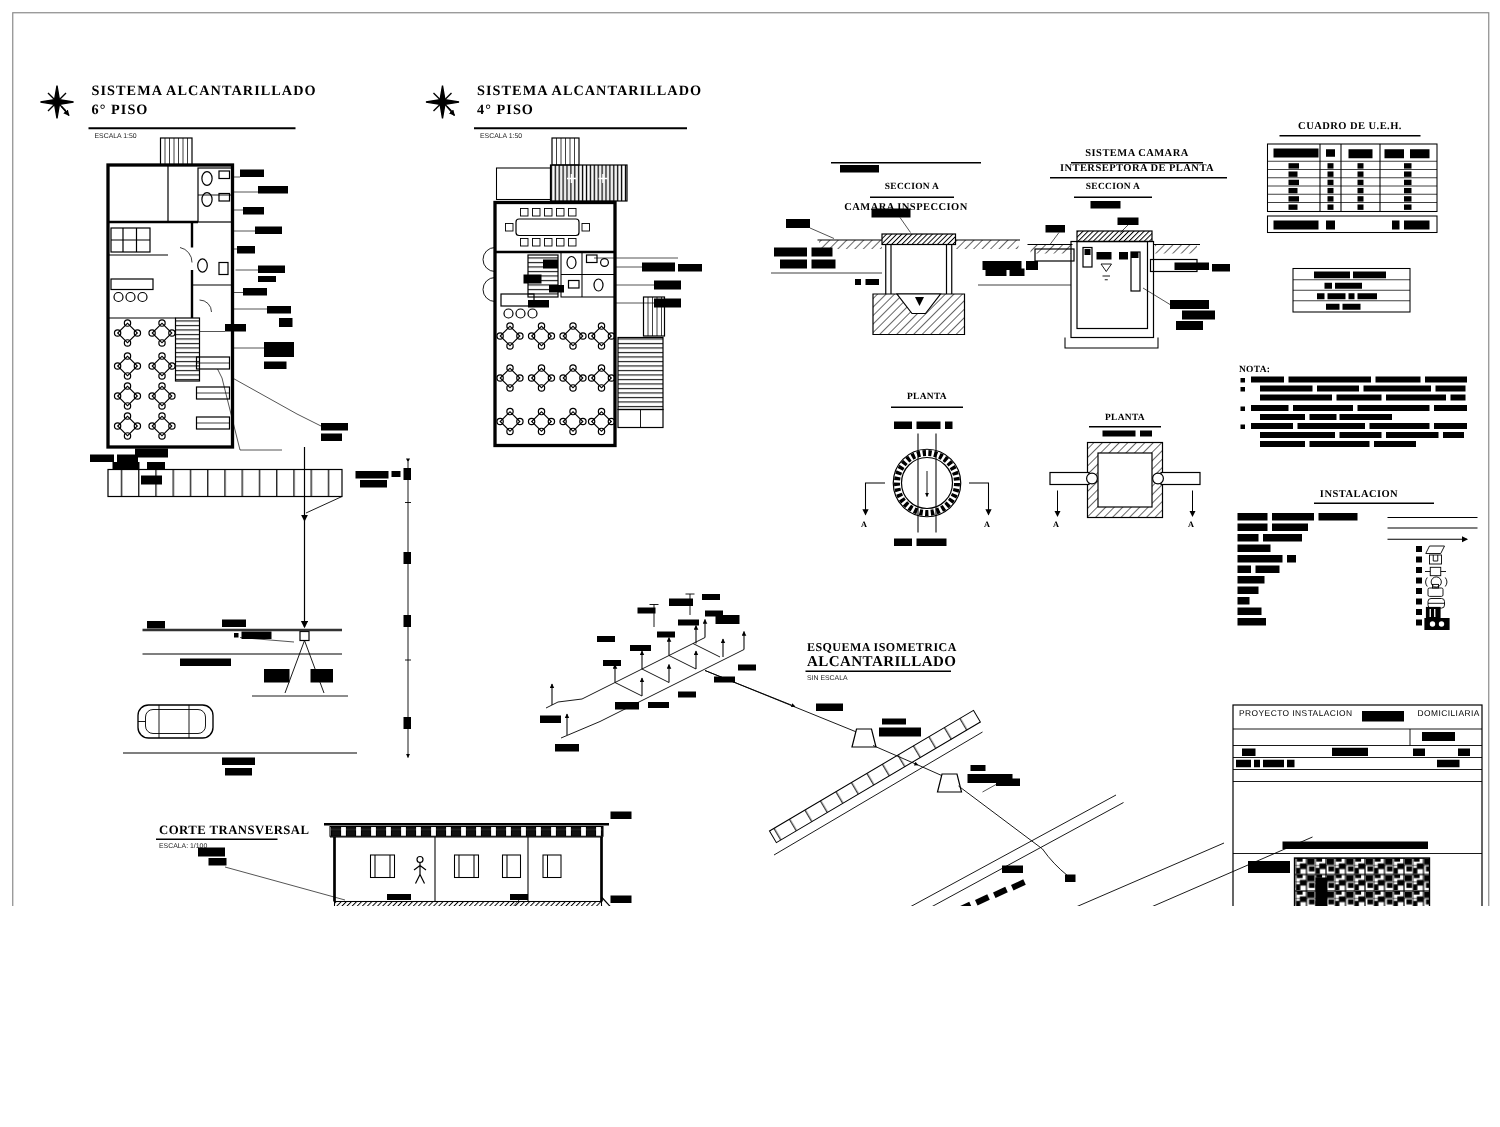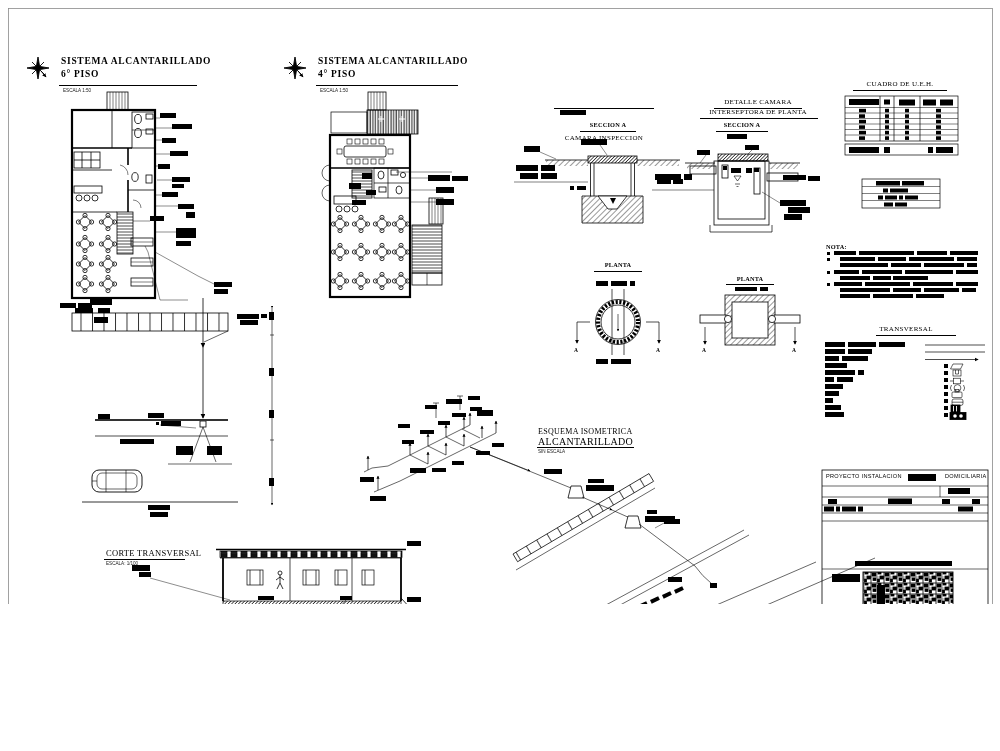--- a/index.html
+++ b/index.html
@@ -1,21 +1,21 @@
 <!DOCTYPE html>
 <html><head>
 <meta charset="utf-8">
 <style>
   html,body{margin:0;padding:0;background:#fff;}
   .sheet{position:relative;width:1000px;height:604px;background:#fff;overflow:hidden;
          font-family:"Liberation Serif",serif;}
   svg.linework{position:absolute;left:0;top:0;}
   .lbl{position:absolute;color:#000;white-space:nowrap;line-height:1.04;}
   .t-big{font-weight:bold;font-size:9.5px;letter-spacing:.7px;}
-  .t-med{font-weight:normal;font-size:7px;letter-spacing:.3px;text-align:right;}
+  .t-med{font-weight:bold;font-size:7px;letter-spacing:.3px;text-align:right;}
   .t-sml{font-weight:bold;font-size:6.3px;letter-spacing:.2px;}
   .t-tiny{font-size:4.6px;font-family:"Liberation Sans",sans-serif;color:#222;}
   .t-tb{font-size:5.6px;font-family:"Liberation Sans",sans-serif;letter-spacing:.3px;}
   .t-cut{font-weight:bold;font-size:5.5px;}
   .ctr{transform:translateX(-50%);}
   .hr{position:absolute;background:#000;height:1px;}
 </style>
 </head>
 <body>
 
@@ -755,21 +755,21 @@
 
 <div class="lbl t-big" style="left:318px;top:57px;">SISTEMA ALCANTARILLADO</div>
 <div class="lbl t-big" style="left:318px;top:70px;">4° PISO</div>
 <div class="lbl t-tiny" style="left:320px;top:89px;">ESCALA 1:50</div>
 
 <div class="lbl t-med ctr" style="left:604px;top:99px;margin-top:36px;">CAMARA INSPECCION</div>
 <div class="hr" style="left:554px;top:108px;width:100px;"></div>
 <div class="lbl t-sml ctr" style="left:608px;top:122px;">SECCION A</div>
 <div class="hr" style="left:580px;top:131px;width:56px;"></div>
 
-<div class="lbl t-med ctr" style="left:758px;top:99px;">DETALLE CAMARA</div>
+<div class="lbl t-med ctr" style="left:758px;top:99px;">SISTEMA CAMARA</div>
 <div class="hr" style="left:714px;top:108px;width:88px;"></div>
 <div class="lbl t-med ctr" style="left:758px;top:109px;">INTERSEPTORA DE PLANTA</div>
 <div class="hr" style="left:700px;top:118px;width:118px;"></div>
 <div class="lbl t-sml ctr" style="left:742px;top:122px;">SECCION A</div>
 <div class="hr" style="left:716px;top:131px;width:52px;"></div>
 
 <div class="lbl t-sml ctr" style="left:618px;top:262px;">PLANTA</div>
 <div class="hr" style="left:594px;top:271px;width:48px;"></div>
 <div class="lbl t-cut" style="left:574px;top:348px;">A</div>
 <div class="lbl t-cut" style="left:656px;top:348px;">A</div>
@@ -777,21 +777,21 @@
 <div class="lbl t-sml ctr" style="left:750px;top:276px;">PLANTA</div>
 <div class="hr" style="left:726px;top:284px;width:48px;"></div>
 <div class="lbl t-cut" style="left:702px;top:348px;">A</div>
 <div class="lbl t-cut" style="left:792px;top:348px;">A</div>
 
 <div class="lbl t-med ctr" style="left:900px;top:81px;">CUADRO DE U.E.H.</div>
 <div class="hr" style="left:853px;top:90px;width:94px;"></div>
 
 <div class="lbl t-sml" style="left:826px;top:244px;">NOTA:</div>
 
-<div class="lbl t-med ctr" style="left:906px;top:326px;">TRANSVERSAL</div>
+<div class="lbl t-med ctr" style="left:906px;top:326px;">INSTALACION</div>
 <div class="hr" style="left:876px;top:335px;width:80px;"></div>
 
 <div class="lbl t-med" style="left:538px;top:428px;font-size:8px;">ESQUEMA ISOMETRICA</div>
 <div class="lbl t-med" style="left:538px;top:437px;font-size:10px;">ALCANTARILLADO</div>
 <div class="hr" style="left:537px;top:447px;width:97px;"></div>
 <div class="lbl t-tiny" style="left:538px;top:450px;">SIN ESCALA</div>
 
 <div class="lbl t-med" style="left:106px;top:549px;font-size:8.5px;">CORTE TRANSVERSAL</div>
 <div class="hr" style="left:104px;top:559px;width:81px;"></div>
 <div class="lbl t-tiny" style="left:106px;top:562px;">ESCALA: 1/100</div>

